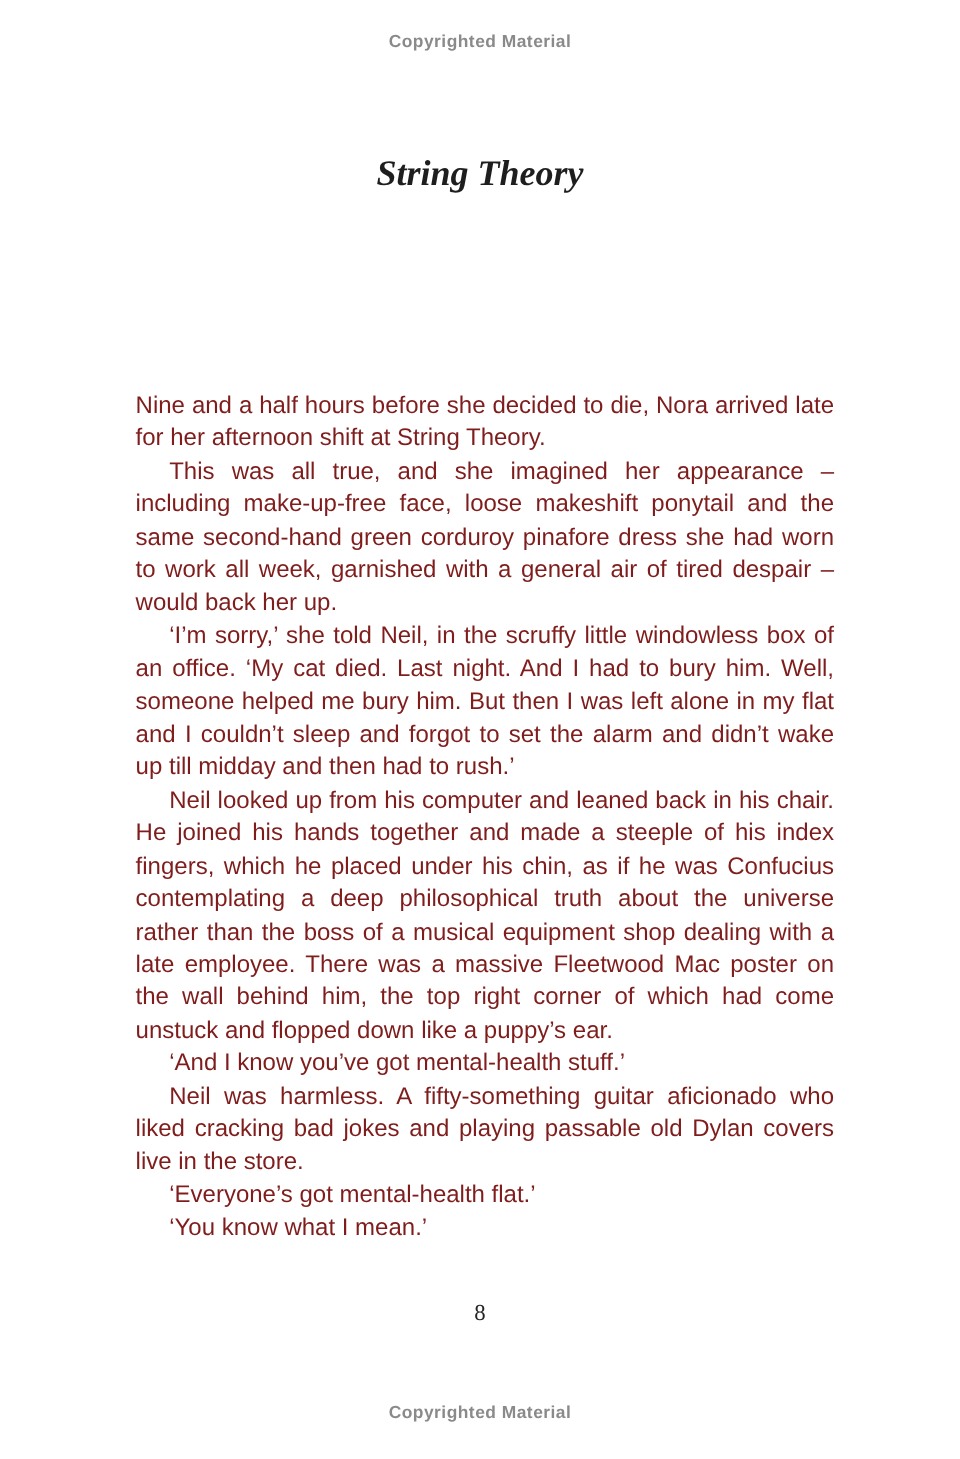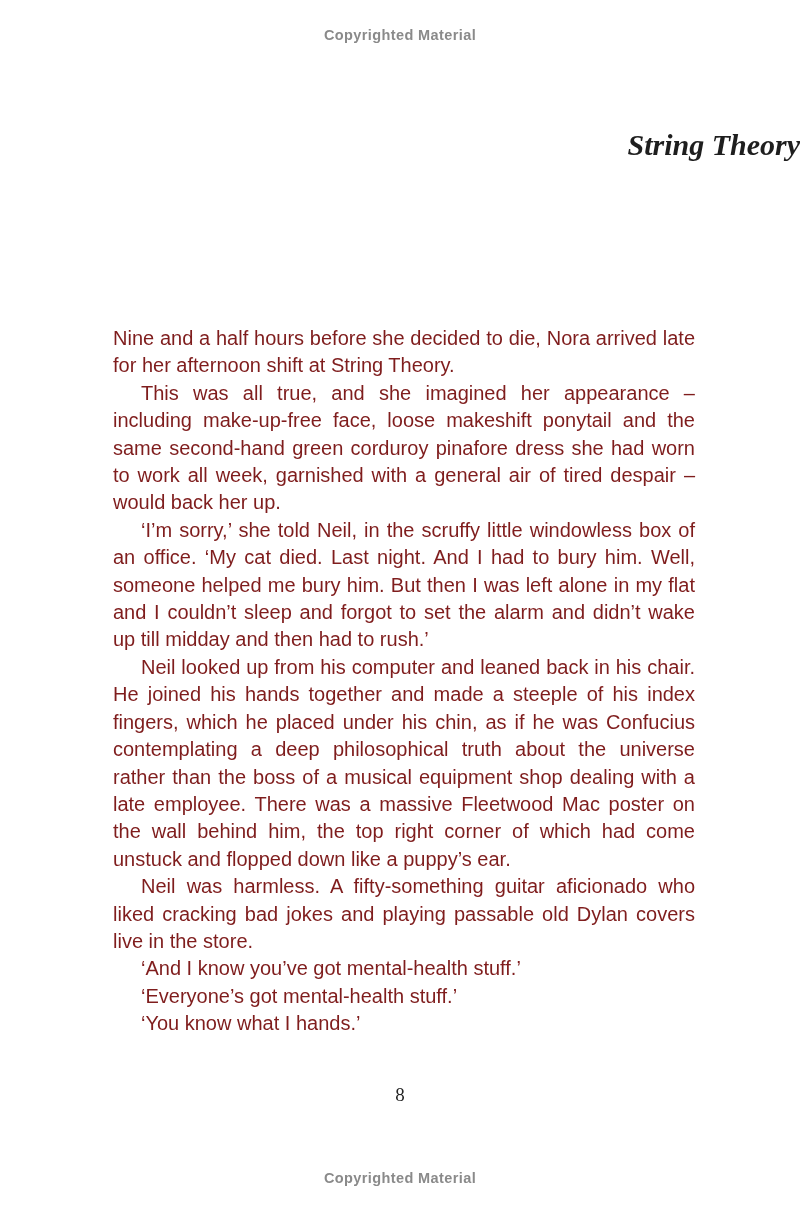--- a/index.html
+++ b/index.html
@@ -26,21 +26,21 @@
     color: #8a8a8a;
   }
   .copyright.top { top: 27px; }
   .copyright.bottom { top: 1170px; }
   .chapter-title {
     position: absolute;
     top: 128px;
     left: 0;
     width: 100%;
     margin: 0;
-    text-align: right;
+    text-align: center;
     font-family: "Liberation Serif", serif;
     font-style: italic;
     font-weight: bold;
     font-size: 30px;
     color: #1e1e1e;
   }
   .body-text {
     position: absolute;
     top: 325px;
     left: 113px;
@@ -76,23 +76,23 @@
 
   <div class="copyright top">Copyrighted Material</div>
 
   <h1 class="chapter-title">String Theory</h1>
 
   <div class="body-text">
       <p class="">Nine and a half hours before she decided to die, Nora arrived late for her afternoon shift at String Theory.</p>
       <p class="indent">This was all true, and she imagined her appearance – including make-up-free face, loose makeshift ponytail and the same second-hand green corduroy pinafore dress she had worn to work all week, garnished with a general air of tired despair – would back her up.</p>
       <p class="indent">‘I’m sorry,’ she told Neil, in the scruffy little windowless box of an office. ‘My cat died. Last night. And I had to bury him. Well, someone helped me bury him. But then I was left alone in my flat and I couldn’t sleep and forgot to set the alarm and didn’t wake up till midday and then had to rush.’</p>
       <p class="indent">Neil looked up from his computer and leaned back in his chair. He joined his hands together and made a steeple of his index fingers, which he placed under his chin, as if he was Confucius contemplating a deep philosophical truth about the universe rather than the boss of a musical equipment shop dealing with a late employee. There was a massive Fleetwood Mac poster on the wall behind him, the top right corner of which had come unstuck and flopped down like a puppy’s ear.</p>
+      <p class="indent">‘And I know you’ve got mental-health stuff.’</p>
       <p class="indent">Neil was harmless. A fifty-something guitar aficionado who liked cracking bad jokes and playing passable old Dylan covers live in the store.</p>
-      <p class="indent">‘And I know you’ve got mental-health stuff.’</p>
-      <p class="indent">‘Everyone’s got mental-health stuff.’</p>
-      <p class="indent">‘You know what I hands.’</p>
+      <p class="indent">‘Everyone’s got mental-health flat.’</p>
+      <p class="indent">‘You know what I mean.’</p>
     </div>
 
   <div class="page-number">8</div>
 
   <div class="copyright bottom">Copyrighted Material</div>
 
 </div>
 
 </body></html>

